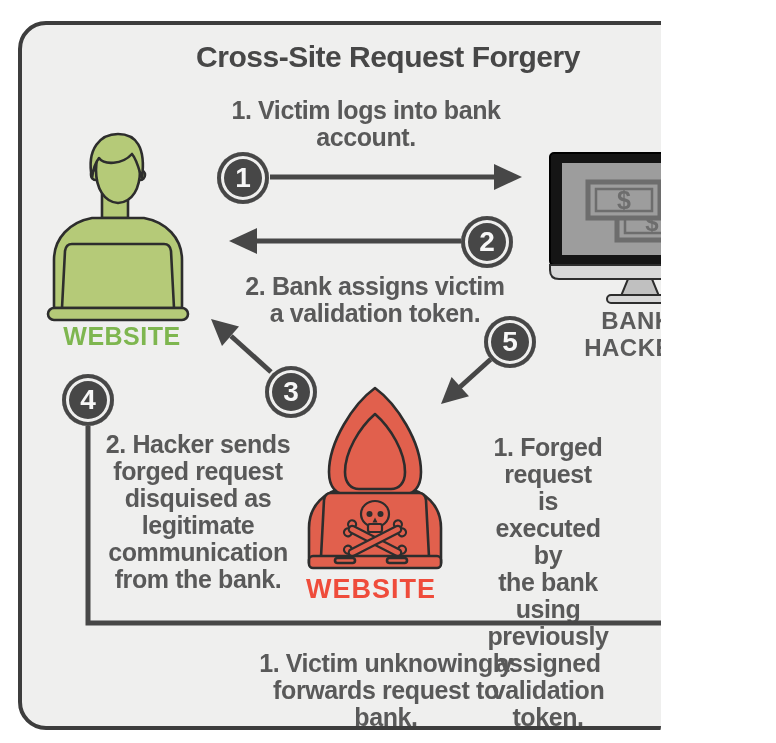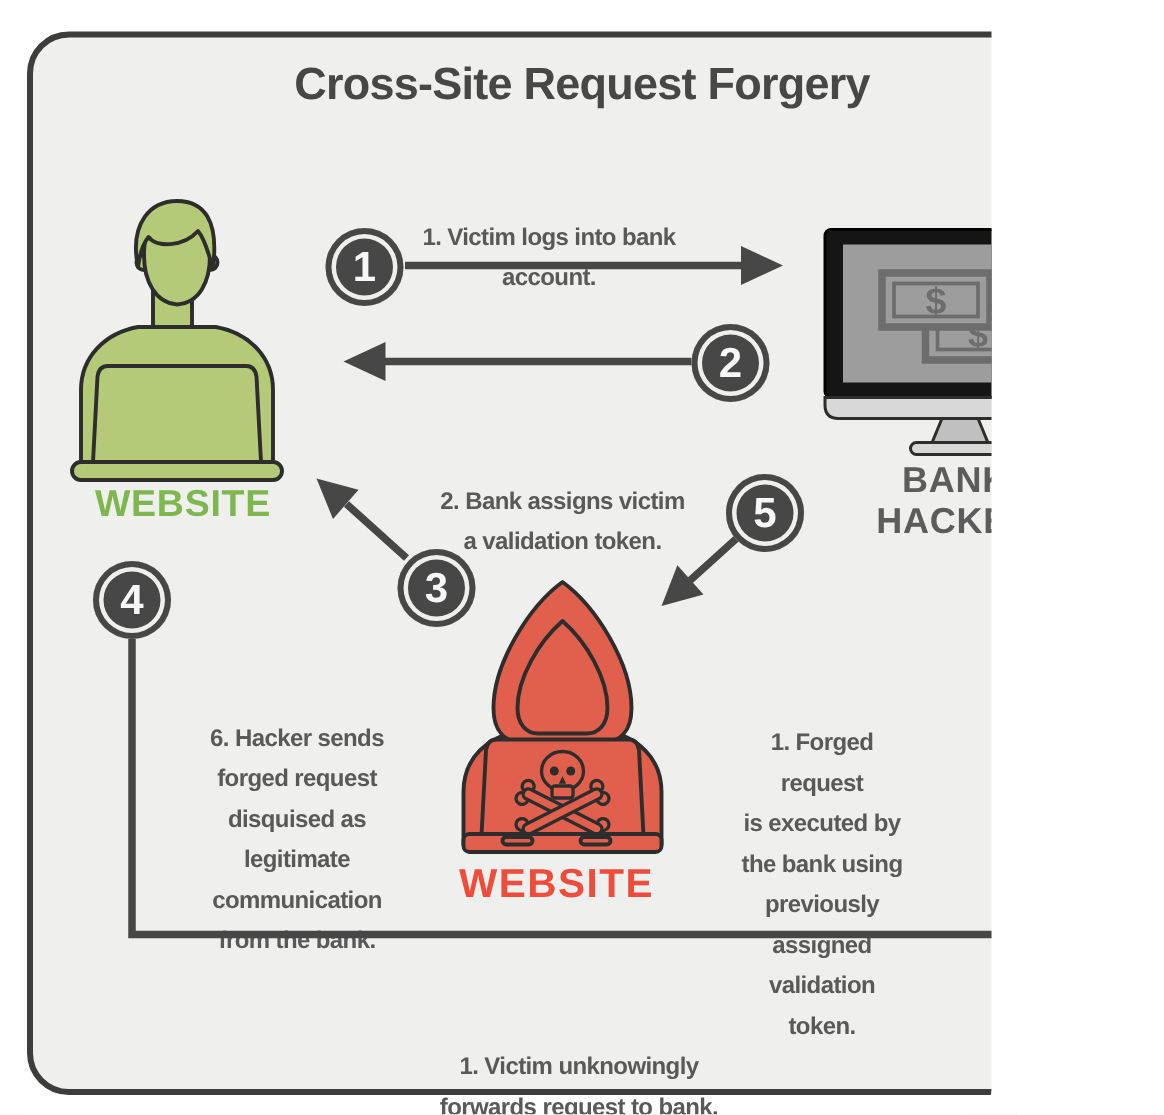--- a/index.html
+++ b/index.html
@@ -3,21 +3,21 @@
 <meta charset="utf-8">
 <style>
   html,body{margin:0;padding:0;background:#ffffff;}
   .stage{position:relative;width:661px;height:743px;background:#ffffff;overflow:hidden;
          font-family:"Liberation Sans",sans-serif;border-radius:17px;}
   .panel{position:absolute;left:18px;top:21px;width:739px;height:709px;box-sizing:border-box;
          background:var(--panel-bg);border:4px solid var(--panel-border);border-radius:28px;}
   .title{position:absolute;left:0;width:776px;top:40px;text-align:center;
          font-size:30px;font-weight:bold;letter-spacing:-0.5px;color:var(--dark);}
   .step-text{position:absolute;transform:translateX(-50%);text-align:center;white-space:pre-line;
-         font-size:16px;font-weight:bold;line-height:27px;letter-spacing:-0.4px;color:var(--text);margin-top:48px;}
+         font-size:25px;font-weight:bold;line-height:27px;letter-spacing:-0.4px;color:var(--text);}
   .actor-label{position:absolute;transform:translateX(-50%);text-align:center;white-space:pre-line;
          font-weight:bold;}
   .victim-label{font-size:25px;color:var(--victim-label);letter-spacing:0.5px;}
   .hacker-label{font-size:27px;color:var(--hacker-label);letter-spacing:1px;}
   .bank-label{font-size:24px;color:#5c5c5c;line-height:27px;letter-spacing:0.5px;}
   .badge{position:absolute;width:52px;height:52px;border-radius:50%;background:var(--dark);
          box-shadow:inset 0 0 0 4px var(--dark), inset 0 0 0 7px var(--panel-bg);
          display:flex;align-items:center;justify-content:center;
          color:#f7f7f7;font-size:28px;font-weight:bold;}
   svg{position:absolute;overflow:visible;}
@@ -29,21 +29,21 @@
 <div class="stage">
 
   <div class="panel"></div>
 
   <div class="title">Cross-Site Request Forgery</div>
 
   <div class="step-text" style="left:366px;top:97px;">1. Victim logs into bank
 account.</div>
   <div class="step-text" style="left:375px;top:273px;text-align:center;">2. Bank assigns victim
 a validation token.</div>
-  <div class="step-text" style="left:198px;top:431px;">6. Hacker sends
+  <div class="step-text" style="left:198px;top:431px;">2. Hacker sends
 forged request
 disquised as
 legitimate
 communication
 from the bank.</div>
   <div class="step-text" style="left:386px;top:650px;">1. Victim unknowingly
 forwards request to bank.</div>
   <div class="step-text" style="left:548px;top:434px;">1. Forged request
 is executed by
 the bank using

